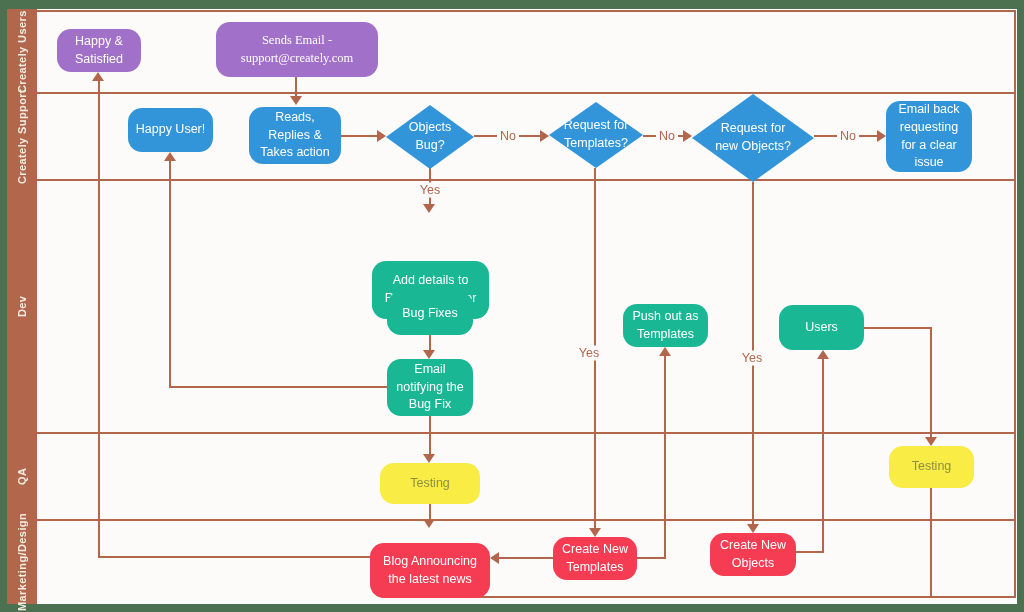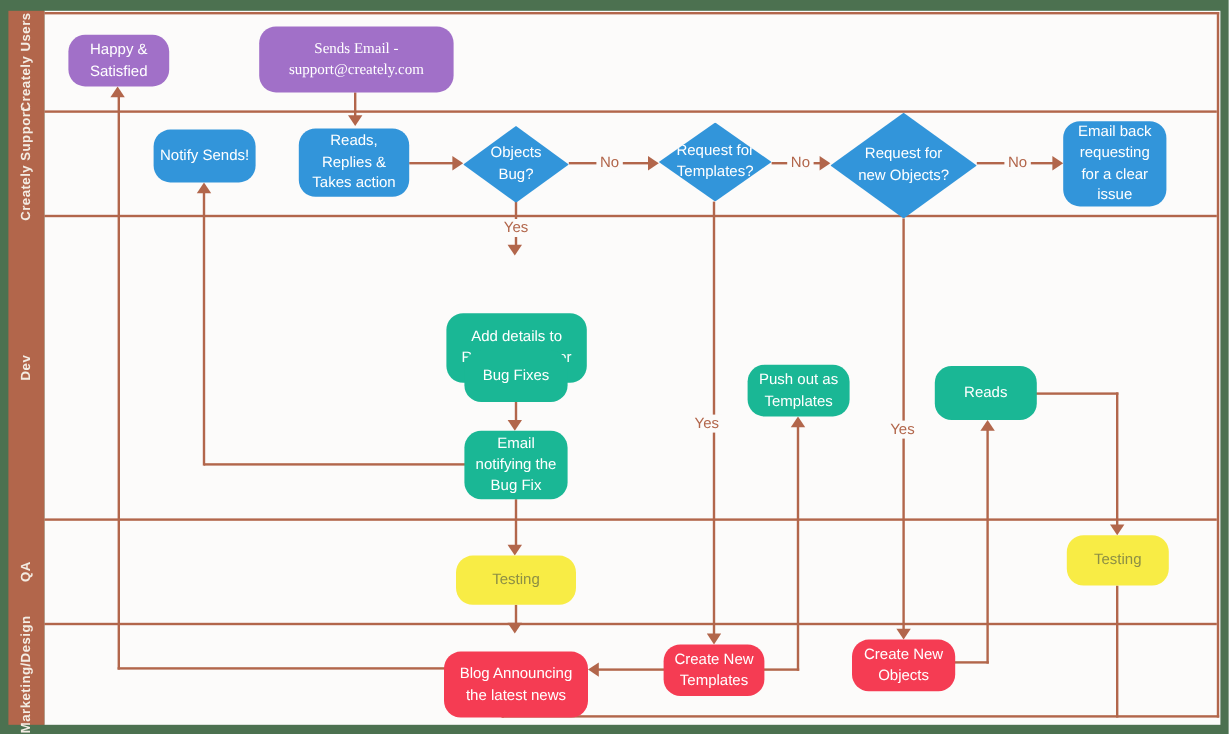--- a/index.html
+++ b/index.html
@@ -120,21 +120,21 @@
   <div class="elabel" style="left:667px;top:136px;">No</div>
   <div class="elabel" style="left:848px;top:136px;">No</div>
   <div class="elabel" style="left:430px;top:190px;">Yes</div>
   <div class="elabel" style="left:589px;top:353px;">Yes</div>
   <div class="elabel" style="left:752px;top:358px;">Yes</div>
 
   <div class="node purple" style="left:57px;top:29px;width:84px;height:43px;">Happy &amp;
 Satisfied</div>
   <div class="node purple" style="left:216px;top:22px;width:162px;height:55px;font-family:Liberation Serif, serif;">Sends Email -
 support@creately.com</div>
-  <div class="node blue" style="left:128px;top:108px;width:85px;height:44px;">Notify Sends!</div>
+  <div class="node blue" style="left:128px;top:108px;width:85px;height:44px;">Happy User!</div>
   <div class="node blue" style="left:249px;top:107px;width:92px;height:57px;">Reads,
 Replies &amp;
 Takes action</div>
   <div class="node blue diamond" style="left:386px;top:105px;width:88px;height:64px;">Objects
 Bug?</div>
   <div class="node blue diamond" style="left:549px;top:102px;width:94px;height:66px;">Request for
 Templates?</div>
   <div class="node blue diamond" style="left:692px;top:94px;width:122px;height:88px;">Request for
 new Objects?</div>
   <div class="node blue" style="left:886px;top:101px;width:86px;height:71px;">Email back
@@ -142,21 +142,21 @@
 for a clear
 issue</div>
   <div class="node teal" style="left:372px;top:213px;width:117px;height:58px;margin-top:48px;">Add details to
 Request Tracker</div>
   <div class="node teal" style="left:387px;top:292px;width:86px;height:43px;">Bug Fixes</div>
   <div class="node teal" style="left:387px;top:359px;width:86px;height:57px;">Email
 notifying the
 Bug Fix</div>
   <div class="node teal" style="left:623px;top:304px;width:85px;height:43px;">Push out as
 Templates</div>
-  <div class="node teal" style="left:779px;top:305px;width:85px;height:45px;">Reads</div>
+  <div class="node teal" style="left:779px;top:305px;width:85px;height:45px;">Users</div>
   <div class="node yellow" style="left:380px;top:463px;width:100px;height:41px;">Testing</div>
   <div class="node yellow" style="left:889px;top:446px;width:85px;height:42px;">Testing</div>
   <div class="node red" style="left:370px;top:543px;width:120px;height:55px;">Blog Announcing
 the latest news</div>
   <div class="node red" style="left:553px;top:537px;width:84px;height:43px;">Create New
 Templates</div>
   <div class="node red" style="left:710px;top:533px;width:86px;height:43px;">Create New
 Objects</div>
 </div>
 

